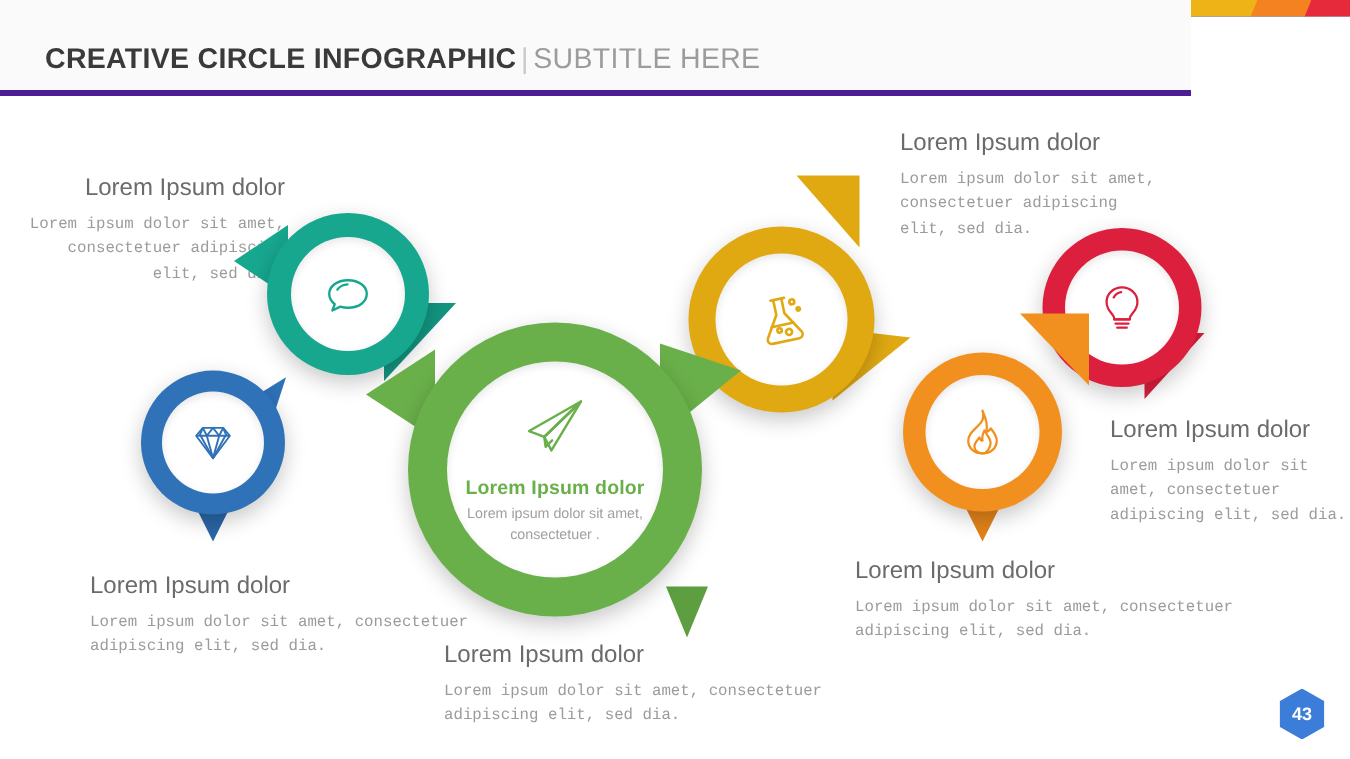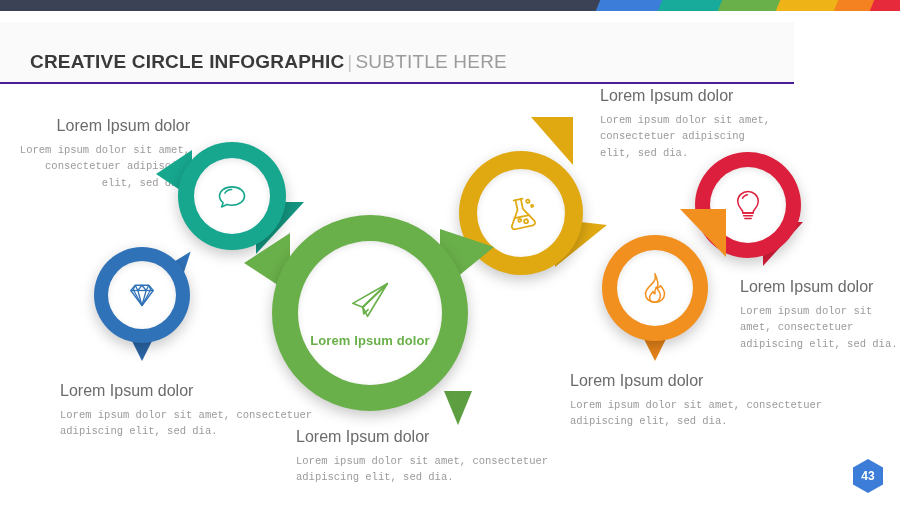--- a/index.html
+++ b/index.html
@@ -10,22 +10,22 @@
     position:relative;
   }
   .slide{position:absolute;inset:0;background:#ffffff;}
 
   
   .topbar{position:absolute;left:0;top:0;width:900px;height:11px;background:#3b4256;overflow:hidden;}
   .topbar .seg{position:absolute;top:0;height:11px;transform:skewX(-22deg);}
 
   
   .header{
-    position:absolute;left:0;top:22px;width:794px;height:60px;
-    background:#fafafa;border-bottom:2px solid #4c1d95;
+    position:absolute;left:0;top:0;width:794px;height:60px;
+    background:#fafafa;border-bottom:4px solid #4c1d95;
   }
   .header-title{
     position:absolute;left:30px;top:29px;
     font-size:19px;letter-spacing:.2px;white-space:nowrap;
   }
   .header-title .t-main{font-weight:bold;color:#3a3a3a;}
   .header-title .t-sep{color:#c9c9c9;font-weight:300;margin:0 3px;}
   .header-title .t-sub{color:#9c9c9c;font-weight:300;}
 
   
@@ -220,20 +220,21 @@
     <div class="inner" style="left:26px;top:26px;width:144px;height:144px;">
       <svg class="node-icon" width="46" height="46" viewBox="0 0 48 48" style="margin-top:-2px;">
         <g fill="none" stroke="#6ab04a" stroke-width="1.7" stroke-linecap="round" stroke-linejoin="round">
           <path d="M42 7 L6 27.5 L16.5 31.5 L42 7z"></path>
           <path d="M42 7 L21.5 41 L16.5 31.5 L42 7z"></path>
           <path d="M16.5 31.5 L42 7"></path>
           <path d="M16.5 31.5 L17.5 38.5 L22 34"></path>
         </g>
       </svg>
       <div class="ctr-title" style="color:#6ab04a;">Lorem Ipsum dolor</div>
+      <div class="ctr-body">Lorem ipsum dolor sit amet, consectetuer .</div>
     </div>
   </div>
 
   <div class="badge" style="left:853px;top:459px;background:#3b7dd8;">
     <span>43</span>
   </div>
 
 </div>
 
 </body></html>

